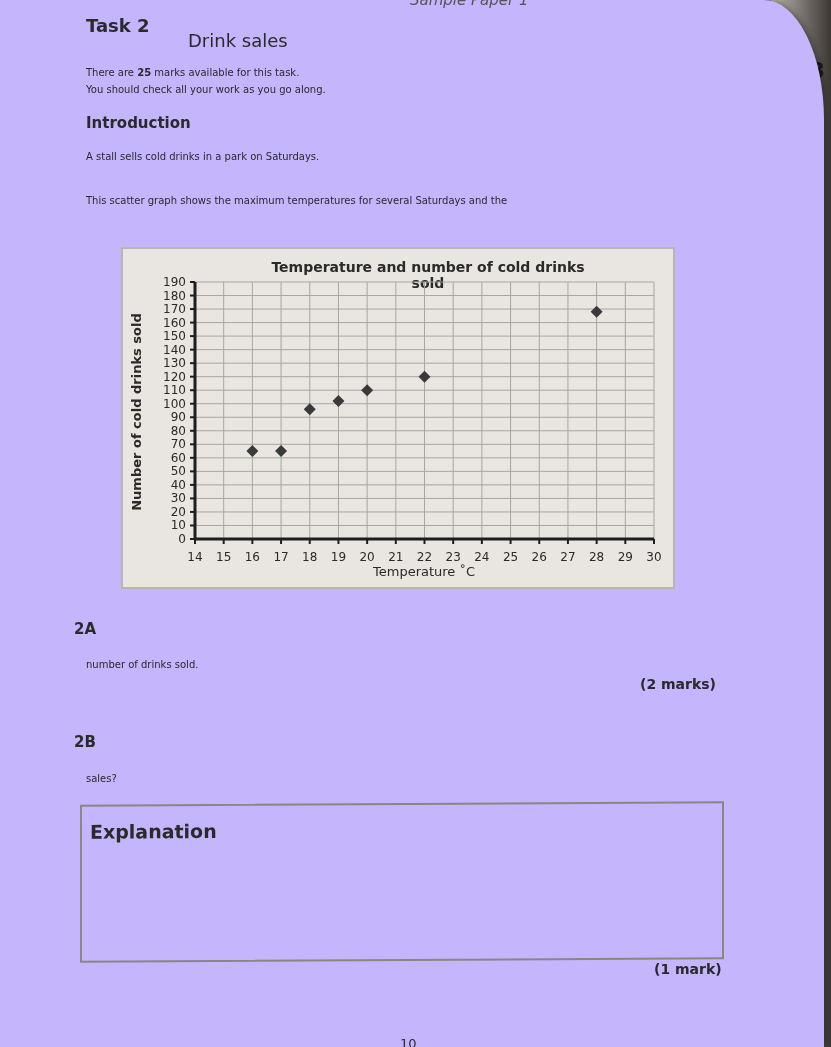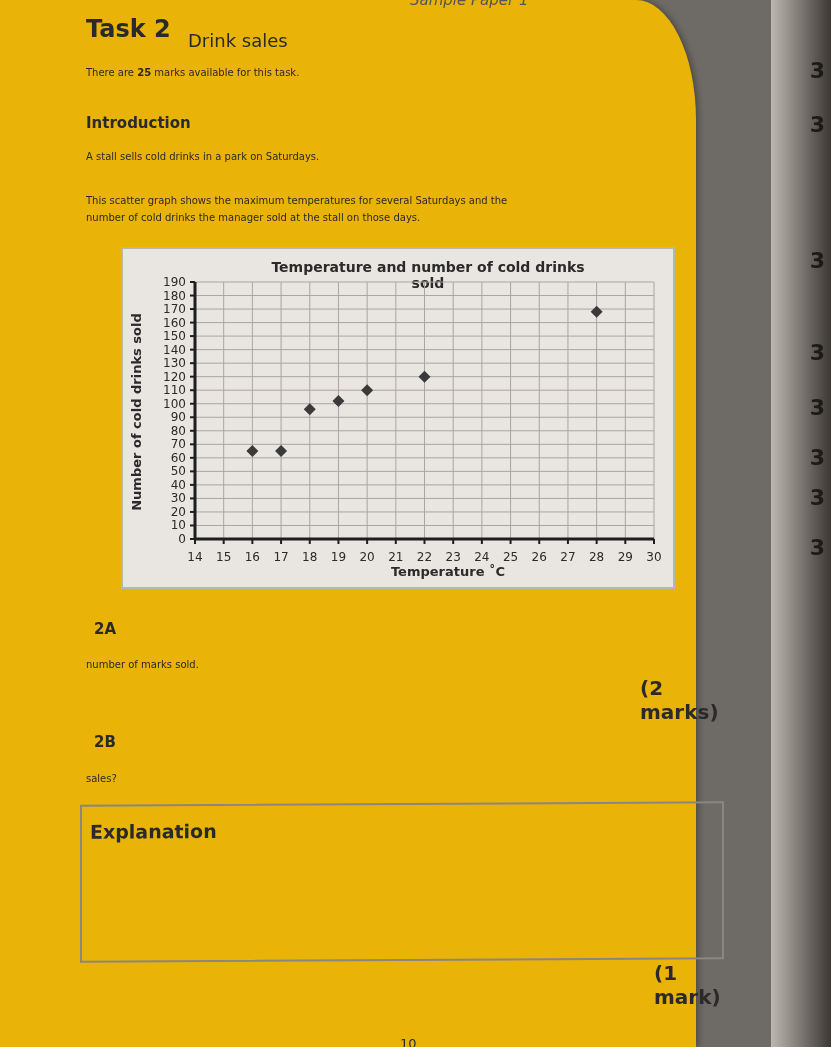--- a/index.html
+++ b/index.html
@@ -12,49 +12,49 @@
   }
   .bg-edge {
     position: absolute; right: 0; top: 0; width: 60px; height: 1047px;
     background: linear-gradient(90deg, #bdb7b1 0%, #8a847e 40%, #3b3733 100%);
   }
   .edge-mark {
     position: absolute; right: 6px; font-size: 22px; font-weight: bold; color: #1d1a18;
     font-family: "DejaVu Sans", sans-serif;
   }
   .paper {
-    position: absolute; left: 0; top: 0; width: 696px; height: 1047px;
-    background: #eab308;
+    position: absolute; left: 0; top: 0; width: 824px; height: 1047px;
+    background: #c4b5fd;
     border-top-right-radius: 60px 120px;
     box-shadow: 2px 0 6px rgba(0,0,0,0.35);
   }
   .header-cut {
     position: absolute; left: 410px; top: -9px; font-size: 15px; font-style: italic; color: #555;
   }
-  .task-label { position: absolute; left: 86px; top: 15px; font-size: 24px; font-weight: bold; }
+  .task-label { position: absolute; left: 86px; top: 15px; font-size: 18px; font-weight: bold; }
   .task-title { position: absolute; left: 188px; top: 30px; font-size: 18px; font-weight: normal; }
   .p { position: absolute; left: 86px; font-size: 10px; line-height: 17px; }
   .b { font-weight: bold; }
   .intro-h { position: absolute; left: 86px; top: 114px; font-size: 15px; font-weight: bold; text-align: center; }
 
   .chart-box {
     position: absolute; left: 121px; top: 247px; width: 550px; height: 338px;
     border: 2px solid #b9b5b0; background: #e9e5e0;
   }
   .chart-title { position: absolute; left: 140px; top: 10px; width: 330px; text-align: center; font-size: 14px; font-weight: bold; }
   .ylabel {
     position: absolute; left: 3px; top: 180px; width: 200px; font-size: 13px; font-weight: bold;
     transform: rotate(-90deg); transform-origin: 0 0; white-space: nowrap; text-align: center;
     left: 6px; top: 263px;
   }
-  .xlabel { position: absolute; left: 250px; top: 315px; width: 150px; text-align: center; font-size: 13px; font-weight: bold; }
+  .xlabel { position: absolute; left: 250px; top: 315px; width: 150px; font-size: 13px; font-weight: normal; }
   svg.plot { position: absolute; left: 0; top: 0; }
 
-  .q-label { position: absolute; left: 94px; font-size: 15px; font-weight: bold; }
-  .marks { position: absolute; font-size: 20px; font-weight: bold; }
+  .q-label { position: absolute; left: 74px; font-size: 15px; font-weight: bold; }
+  .marks { position: absolute; font-size: 14px; font-weight: bold; }
   .answer-box {
     position: absolute; left: 80px; top: 803px; width: 640px; height: 154px;
     border: 2px solid #8a8682; transform: skewY(-0.3deg);
   }
   .answer-label { position: absolute; left: 8px; top: 14px; font-size: 19px; font-weight: bold; }
   .page-no { position: absolute; left: 400px; top: 1036px; font-size: 13px; }
 </style>
 </head>
 <body>
 
@@ -70,25 +70,25 @@
 
 <div class="paper">
   <span class="header-cut">Sample Paper 1</span>
 
   <span class="task-label">Task 2</span>
   <span class="task-title">Drink sales</span>
 
   <div class="p" style="top:64px">
     <span>There are </span><span class="b">25</span><span> marks available for this task.</span>
   </div>
+  <div class="p" style="top:81px">You should check all your work as you go along.</div>
 
   <div class="intro-h">Introduction</div>
   <div class="p" style="top:192px">This scatter graph shows the maximum temperatures for several Saturdays and the</div>
   <div class="p" style="top:148px">A stall sells cold drinks in a park on Saturdays.</div>
-  <div class="p" style="top:209px">number of cold drinks the manager sold at the stall on those days.</div>
 
   <div class="chart-box">
     <div class="chart-title">Temperature and number of cold drinks sold</div>
     <div class="ylabel">Number of cold drinks sold</div>
     <div class="xlabel">Temperature ˚C</div>
     <svg class="plot" id="plot" width="550" height="338">
         <line x1="72" y1="33" x2="72" y2="290" stroke="#a9a5a0" stroke-width="1"></line>
         <line x1="100.6875" y1="33" x2="100.6875" y2="290" stroke="#a9a5a0" stroke-width="1"></line>
         <line x1="129.375" y1="33" x2="129.375" y2="290" stroke="#a9a5a0" stroke-width="1"></line>
         <line x1="158.0625" y1="33" x2="158.0625" y2="290" stroke="#a9a5a0" stroke-width="1"></line>
@@ -205,21 +205,21 @@
         <polygon points="158.0625,196.07894736842104 164.0625,202.07894736842104 158.0625,208.07894736842104 152.0625,202.07894736842104" fill="#3a3a3a"></polygon>
         <polygon points="186.75,154.14736842105262 192.75,160.14736842105262 186.75,166.14736842105262 180.75,160.14736842105262" fill="#3a3a3a"></polygon>
         <polygon points="215.4375,146.03157894736842 221.4375,152.03157894736842 215.4375,158.03157894736842 209.4375,152.03157894736842" fill="#3a3a3a"></polygon>
         <polygon points="244.125,135.21052631578948 250.125,141.21052631578948 244.125,147.21052631578948 238.125,141.21052631578948" fill="#3a3a3a"></polygon>
         <polygon points="301.5,121.68421052631581 307.5,127.68421052631581 301.5,133.6842105263158 295.5,127.68421052631581" fill="#3a3a3a"></polygon>
         <polygon points="473.625,56.757894736842104 479.625,62.757894736842104 473.625,68.7578947368421 467.625,62.757894736842104" fill="#3a3a3a"></polygon>
       </svg>
   </div>
 
   <div class="q-label" style="top:620px">2A</div>
-  <div class="p" style="top:656px">number of marks sold.</div>
+  <div class="p" style="top:656px">number of drinks sold.</div>
   <div class="marks" style="left:640px;top:676px">(2 marks)</div>
 
   <div class="q-label" style="top:733px">2B</div>
   <div class="p" style="top:770px">sales?</div>
 
   <div class="answer-box">
     <div class="answer-label">Explanation</div>
   </div>
   <div class="marks" style="left:654px;top:961px">(1 mark)</div>
 

